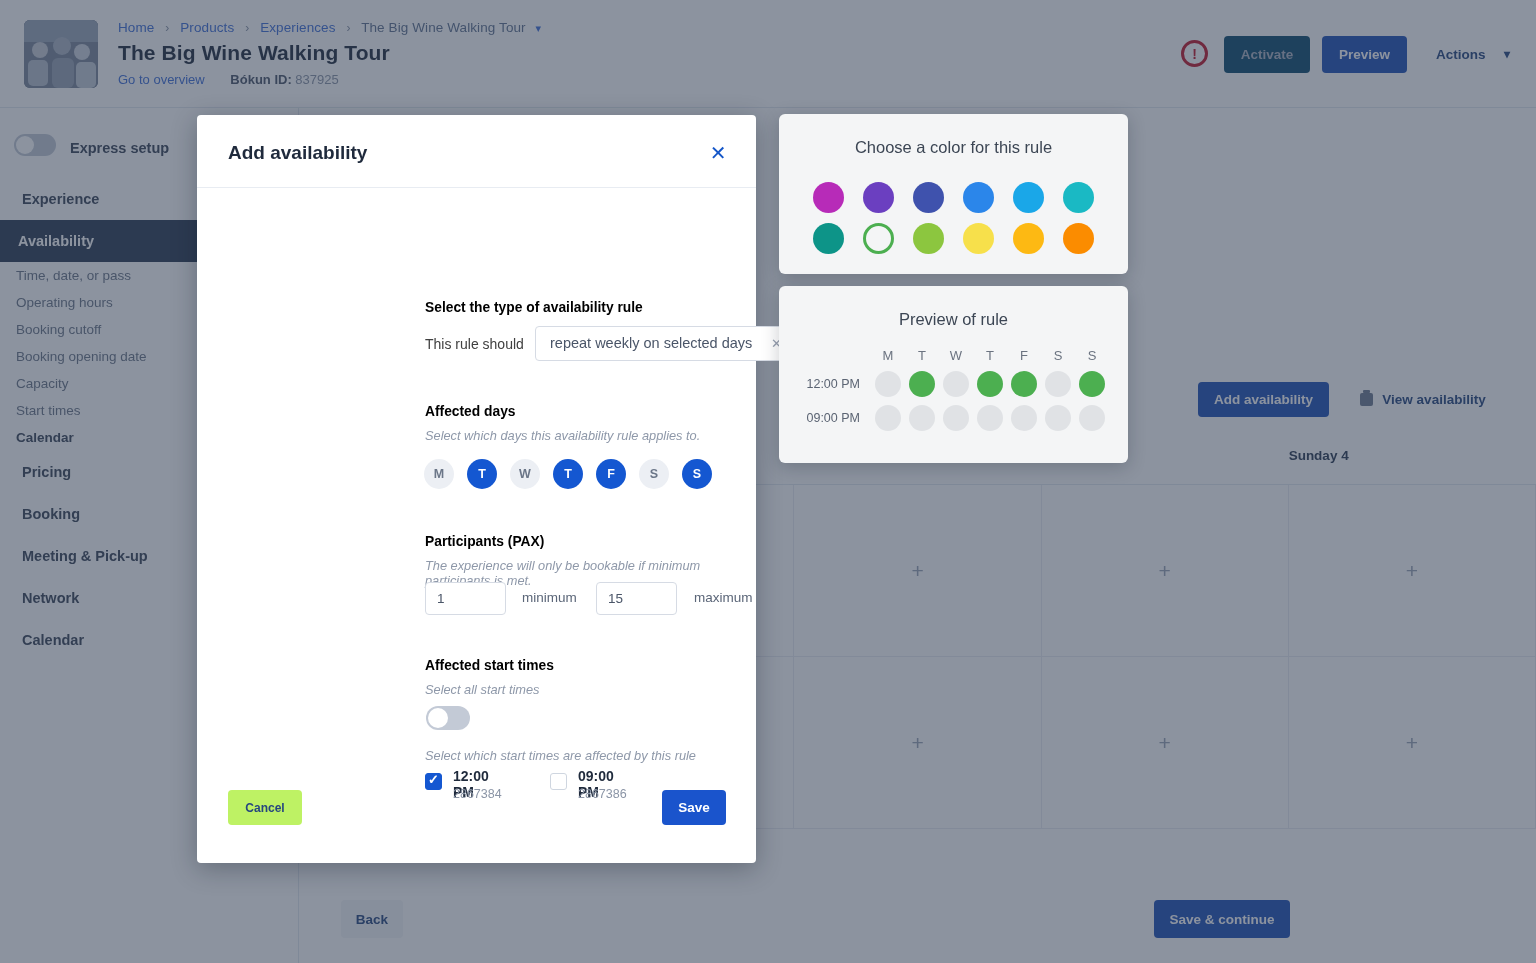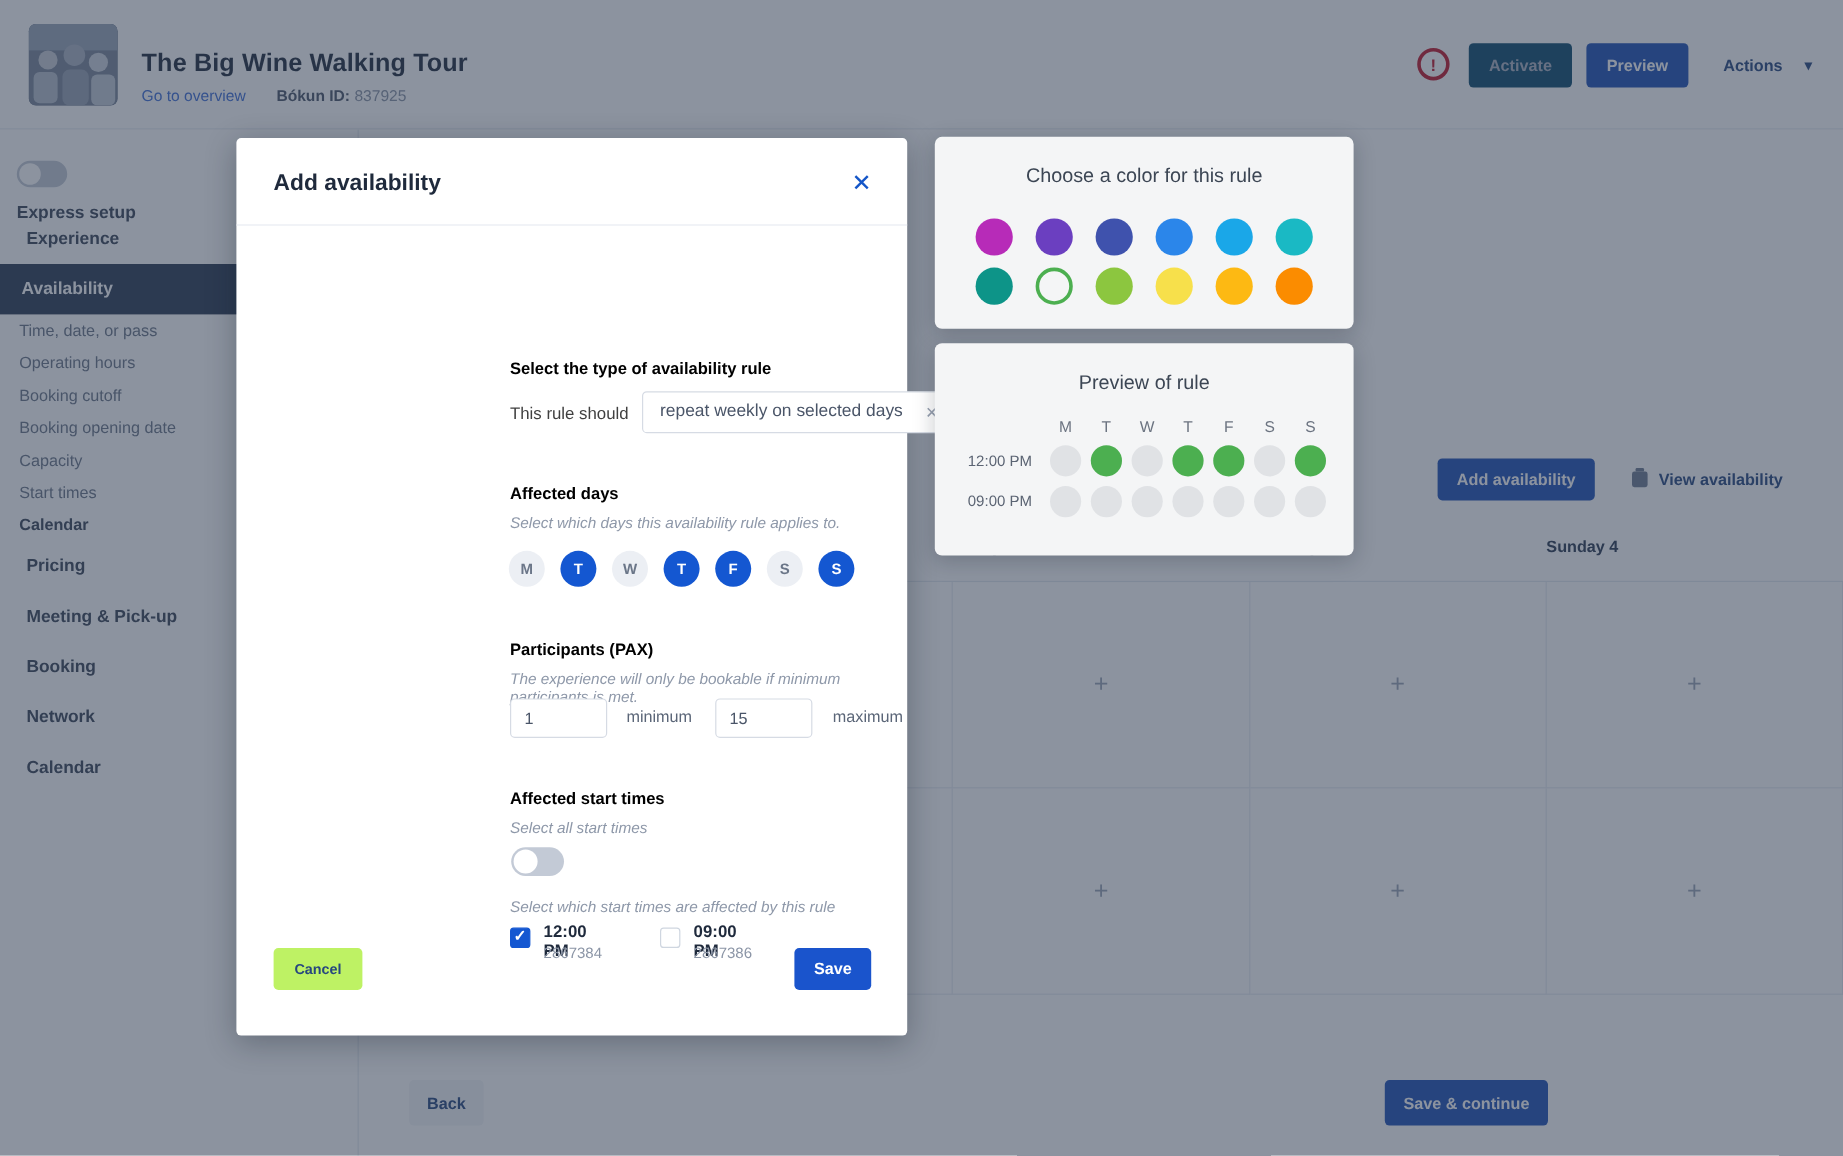--- a/index.html
+++ b/index.html
@@ -74,21 +74,21 @@
   }
   .btn-actions .cd { position: absolute; right: 14px; top: 11px; font-size: 12px; }
 
   
   .sidebar {
     position: absolute; left: 0; top: 108px; width: 299px; height: 855px;
     background: #ffffff; border-right: 1px solid #e3e8ef;
   }
   .express-row {
     position: absolute; left: 14px; top: 26px;
-    display: flex; align-items: flex-start; gap: 14px; flex-direction: column;
+    display: flex; align-items: flex-end; gap: 14px;
   }
   .toggle {
     width: 42px; height: 22px; border-radius: 11px; background: #c3cad6;
     position: relative; flex: none;
   }
   .toggle .knob {
     position: absolute; left: 2px; top: 2px; width: 18px; height: 18px;
     border-radius: 50%; background: #fff;
   }
   .express-label { font-size: 14.5px; font-weight: bold; color: #3a4558; }
@@ -308,20 +308,30 @@
         <rect x="0" y="0" width="74" height="22" fill="#9aa6b8"></rect>
         <circle cx="16" cy="30" r="8" fill="#c7ccd6"></circle>
         <circle cx="38" cy="26" r="9" fill="#aab4c4"></circle>
         <circle cx="58" cy="32" r="8" fill="#cdd3dd"></circle>
         <rect x="4" y="40" width="20" height="26" rx="5" fill="#b6bfcd"></rect>
         <rect x="28" y="38" width="22" height="30" rx="6" fill="#97a2b4"></rect>
         <rect x="52" y="42" width="20" height="26" rx="5" fill="#c2cad6"></rect>
       </svg>
     </div>
 
+    <div class="breadcrumb">
+      <span class="crumb">Home</span>
+      <span class="sep">›</span>
+      <span class="crumb">Products</span>
+      <span class="sep">›</span>
+      <span class="crumb">Experiences</span>
+      <span class="sep">›</span>
+      <span class="crumb dim">The Big Wine Walking Tour</span>
+      <span class="chev-sm">▾</span>
+    </div>
 
     <div class="page-title">The Big Wine Walking Tour</div>
 
     <div class="sub-row">
       <span class="lnk">Go to overview</span>
       <span class="bk">Bókun ID:</span>
       <span class="bkid">837925</span>
     </div>
 
     <div class="alert-icon">!</div>
@@ -344,22 +354,22 @@
       <div class="nav-group">Experience</div>
       <div class="nav-group active">Availability</div>
       <div class="nav-sub">Time, date, or pass</div>
       <div class="nav-sub">Operating hours</div>
       <div class="nav-sub">Booking cutoff</div>
       <div class="nav-sub">Booking opening date</div>
       <div class="nav-sub">Capacity</div>
       <div class="nav-sub">Start times</div>
       <div class="nav-sub bold">Calendar</div>
       <div class="nav-group">Pricing</div>
+      <div class="nav-group">Booking</div>
       <div class="nav-group">Meeting &amp; Pick-up</div>
-      <div class="nav-group">Booking</div>
       <div class="nav-group">Network</div>
       <div class="nav-group">Calendar</div>
     </div>
   </div>
 
   <div class="main">
     <div class="info-text">
       <div>Pre…  … calculated by adding their capacity together. Now you can</div>
       <div>…unct…  … or more rules overlap, so please make sure your</div>
     </div>

